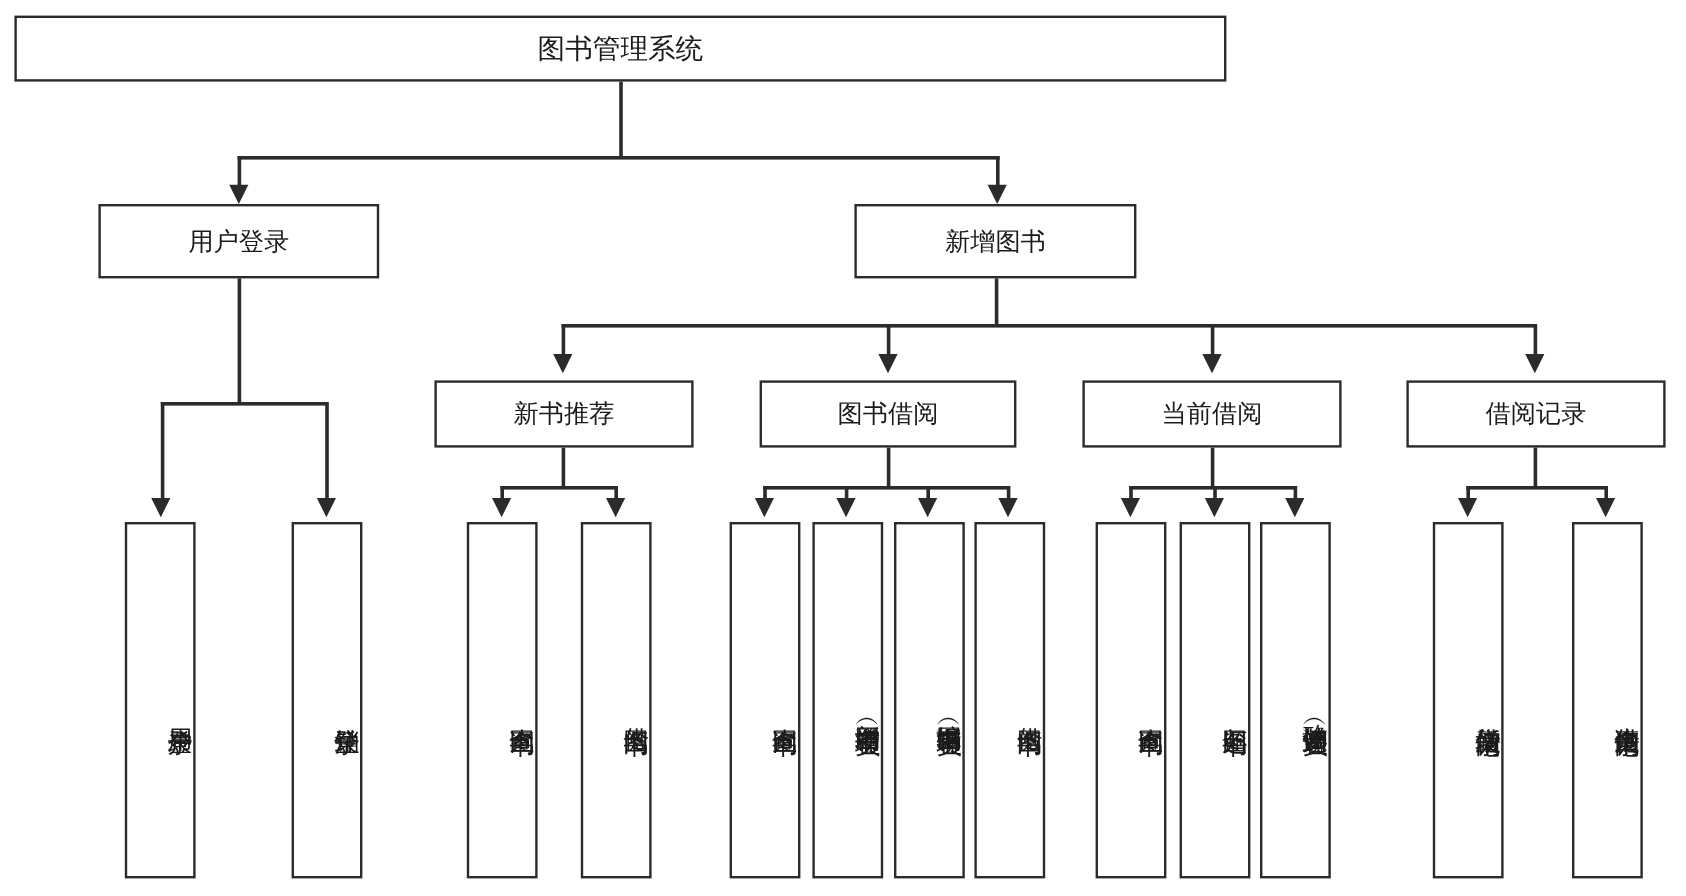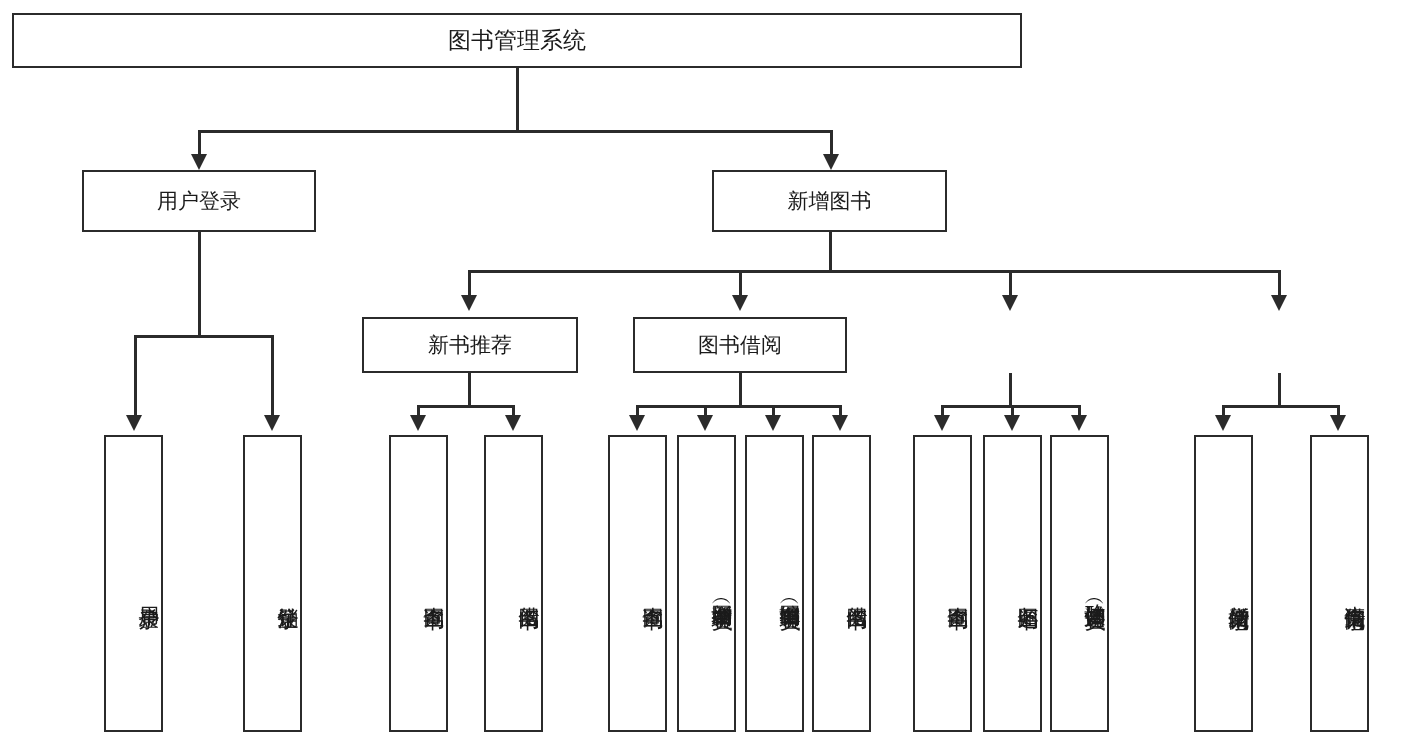--- a/index.html
+++ b/index.html
@@ -125,20 +125,26 @@
   <div class="arrow" style="left:1002px; top:295px;"></div>
   <div class="vline" style="left:1278px; top:270px; height:27px;"></div>
   <div class="arrow" style="left:1271px; top:295px;"></div>
 
   <div class="node lvl3" style="left:633px; top:317px; width:214px; height:56px;">
     <span class="node-label">图书借阅</span>
   </div>
   <div class="node lvl3" style="left:362px; top:317px; width:216px; height:56px;">
     <span class="node-label">新书推荐</span>
   </div>
+  <div class="node lvl3" style="left:902px; top:317px; width:216px; height:56px;">
+    <span class="node-label">当前借阅</span>
+  </div>
+  <div class="node lvl3" style="left:1172px; top:317px; width:216px; height:56px;">
+    <span class="node-label">借阅记录</span>
+  </div>
 
   <div class="vline" style="left:468px; top:373px; height:32px;"></div>
   <div class="hline" style="left:417px; top:405px; width:97px;"></div>
   <div class="vline" style="left:417px; top:405px; height:12px;"></div>
   <div class="arrow" style="left:410px; top:415px;"></div>
   <div class="vline" style="left:512px; top:405px; height:12px;"></div>
   <div class="arrow" style="left:505px; top:415px;"></div>
 
   <div class="vline" style="left:739px; top:373px; height:32px;"></div>
   <div class="hline" style="left:636px; top:405px; width:205px;"></div>

